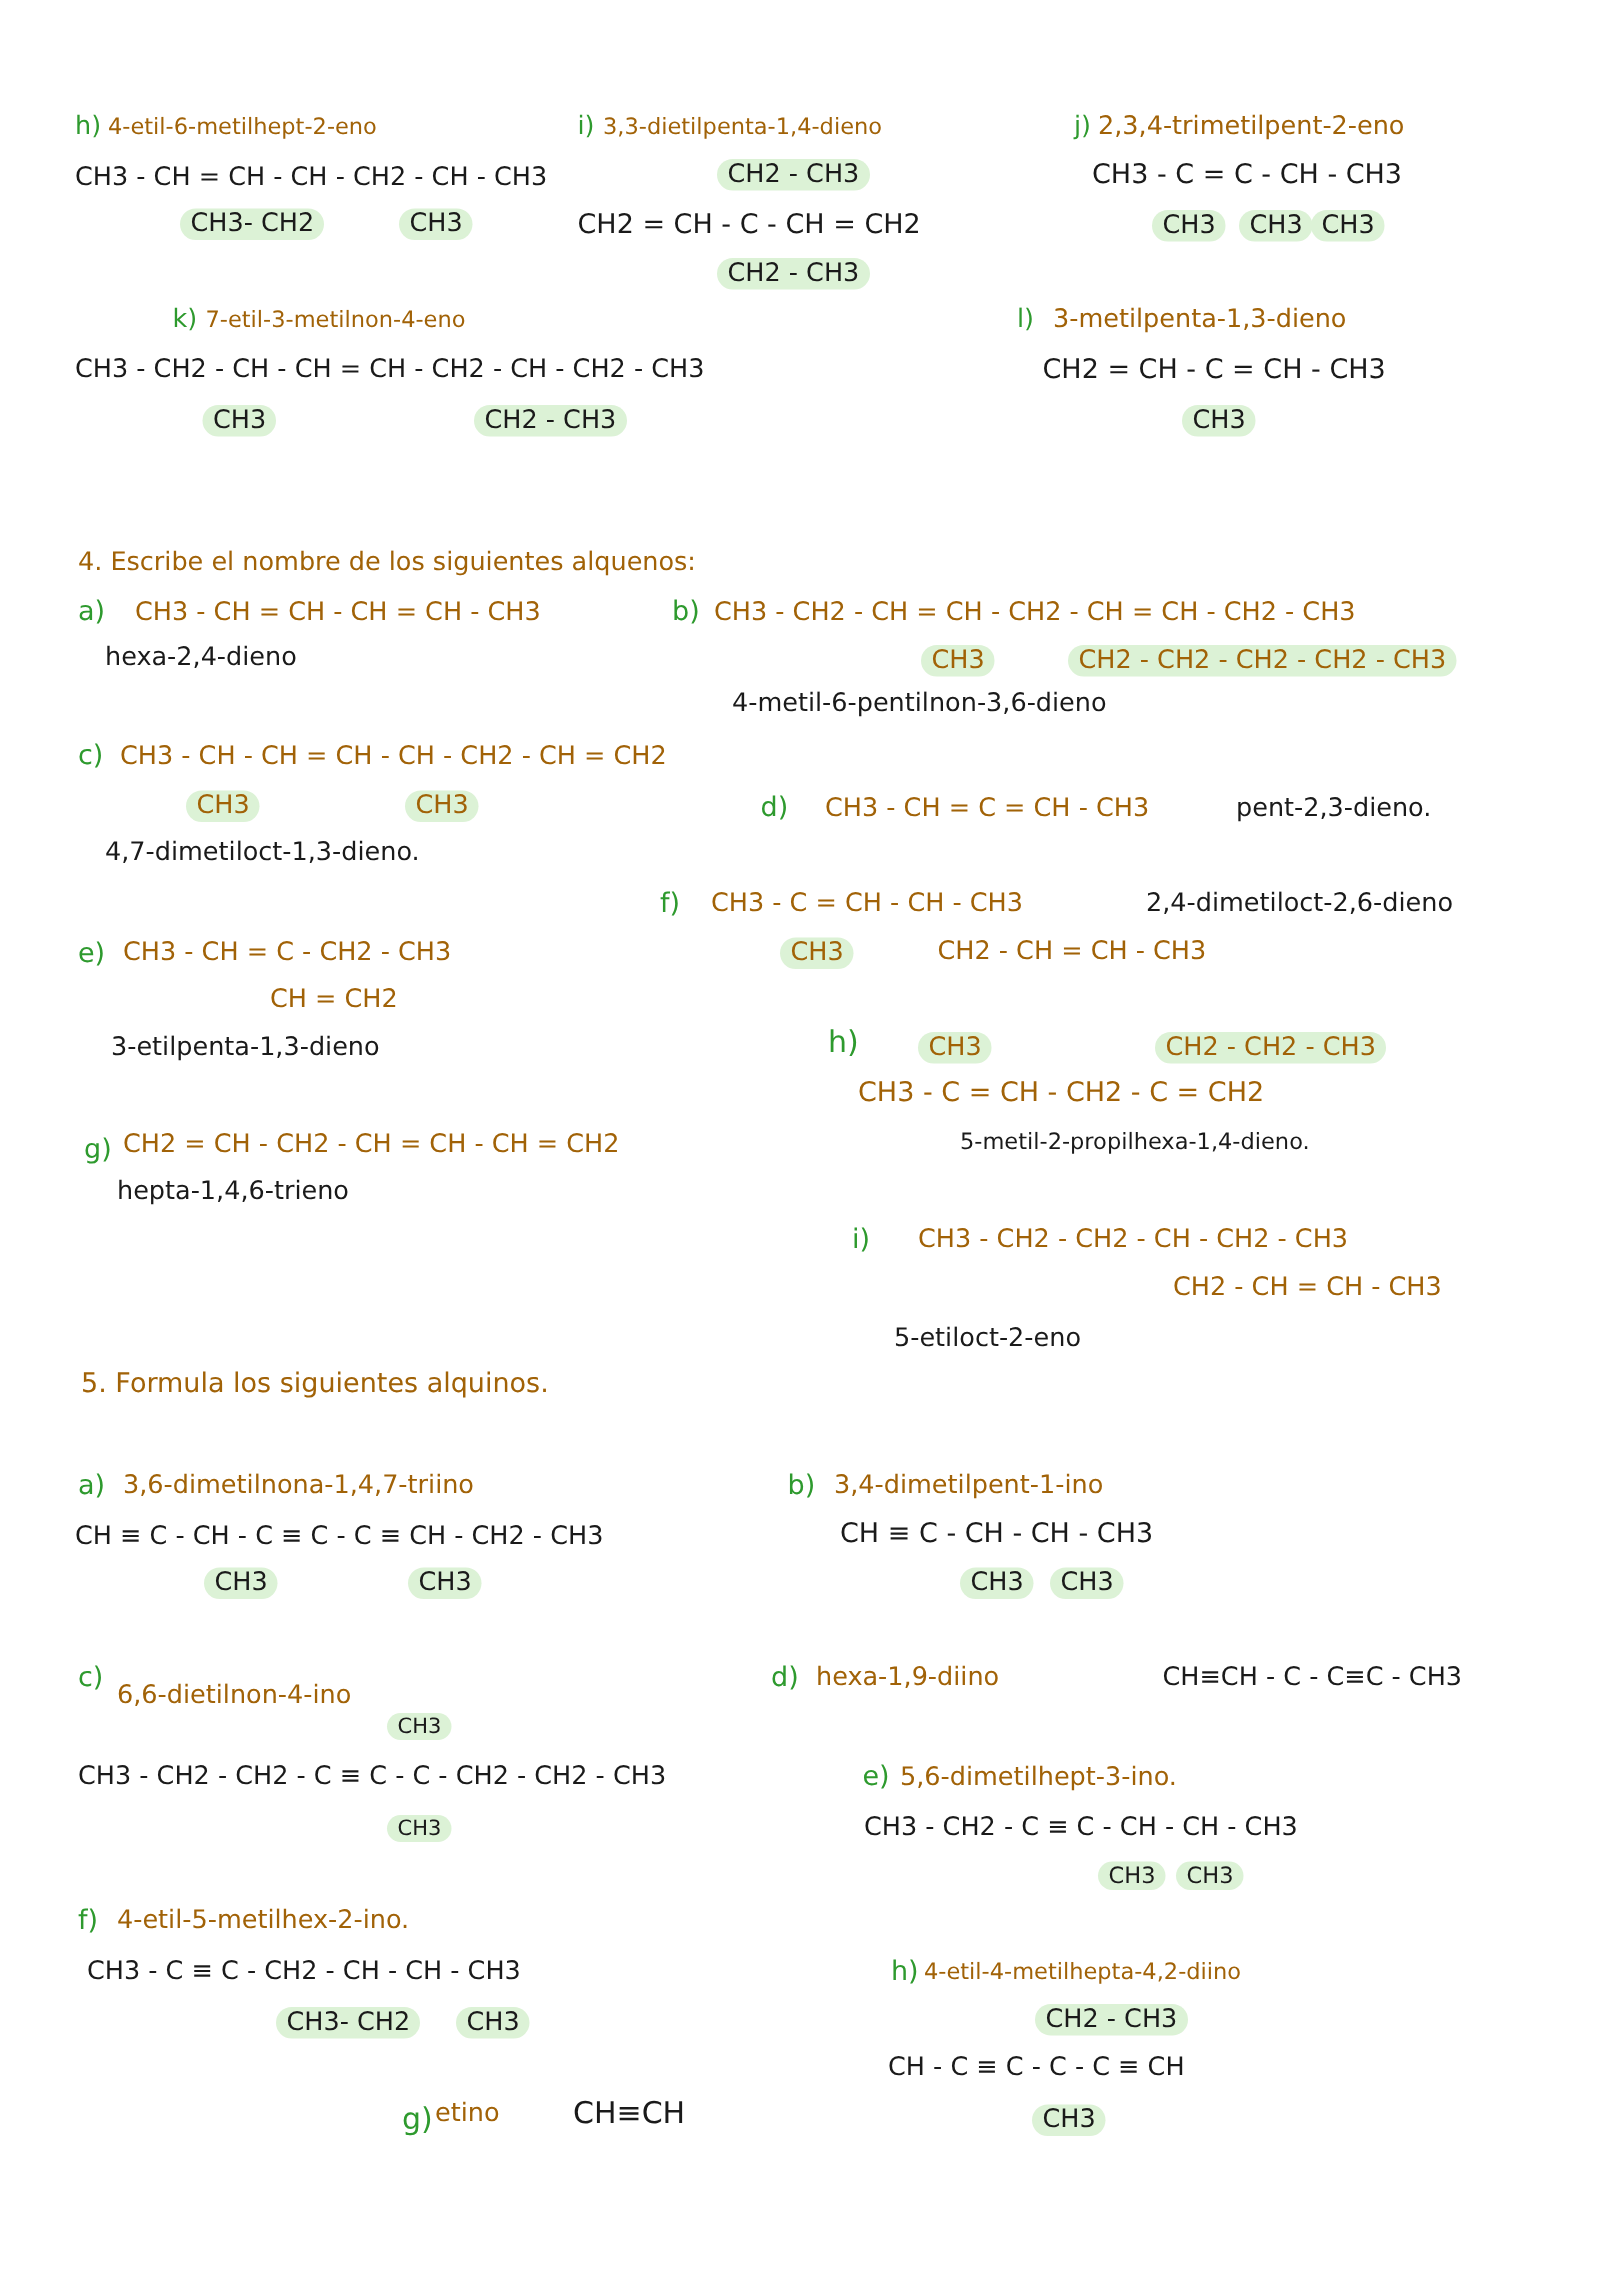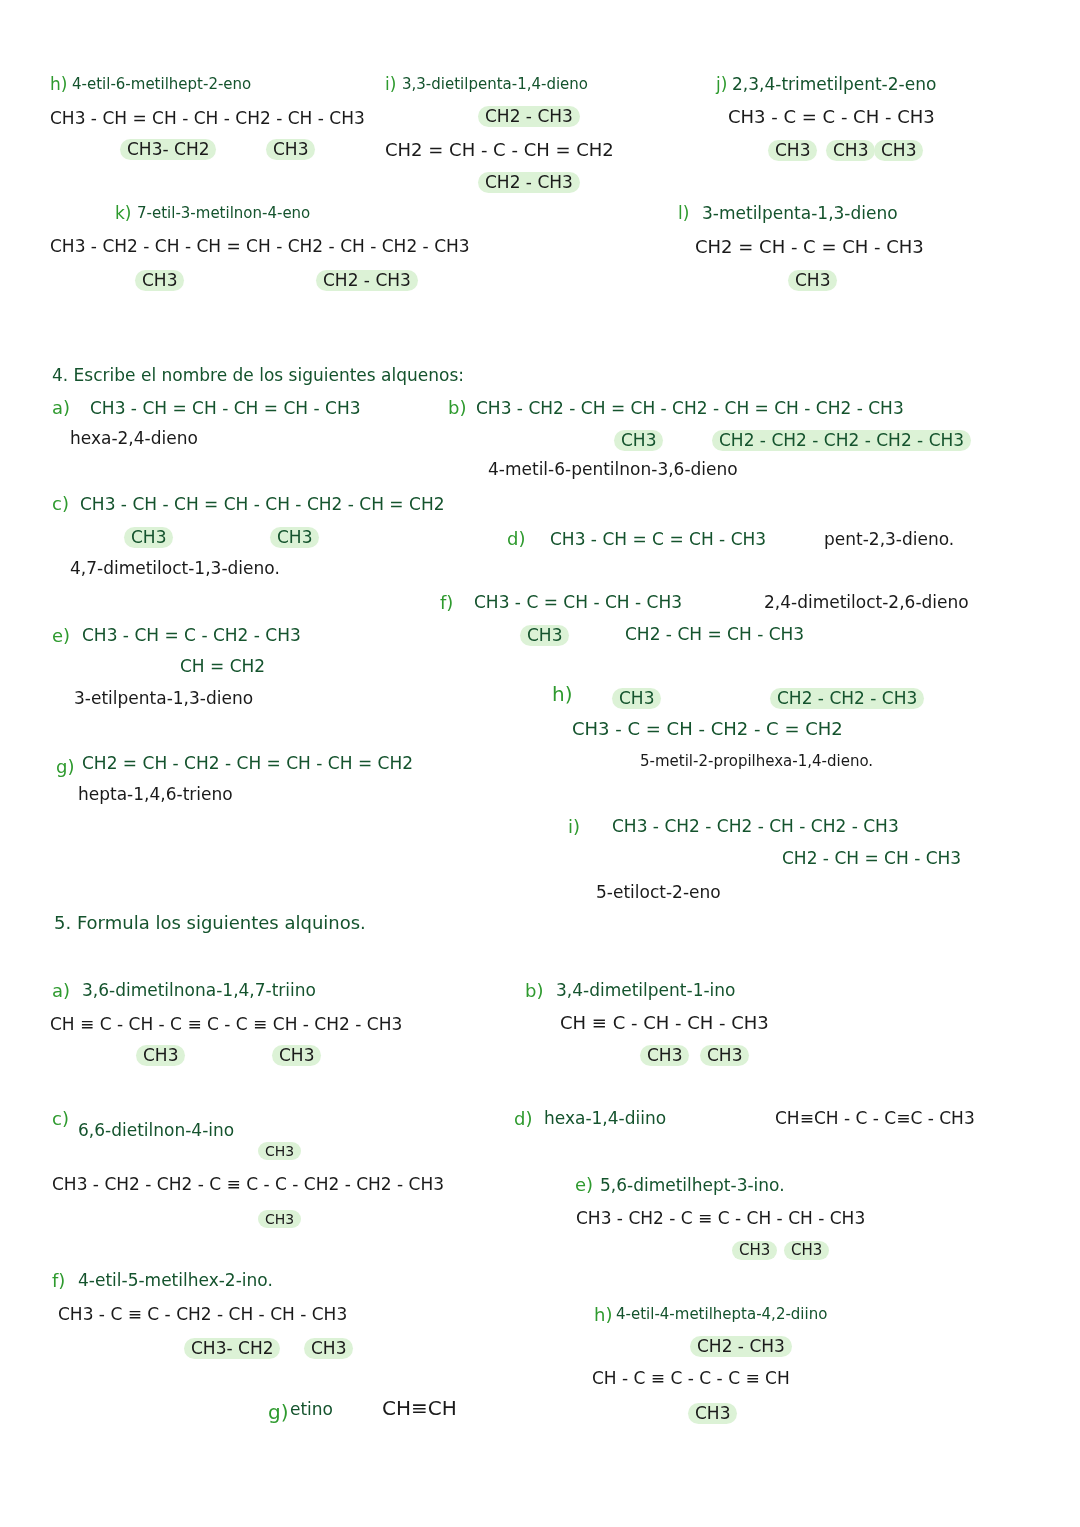--- a/index.html
+++ b/index.html
@@ -1,20 +1,20 @@
 <!DOCTYPE html>
 <html><head>
 <meta charset="utf-8">
 <style>
   html, body { margin:0; padding:0; }
   body { width:1080px; height:1527px; background:#ffffff; position:relative; overflow:hidden;
          font-family:"DejaVu Sans", sans-serif; }
   .t { position:absolute; white-space:pre; line-height:1; }
   .lbl { color:#2e9a2e; }
-  .blue { color:#14532d; }
+  .blue { color:#a16207; }
   .blk { color:#1a1a1a; }
   .f14 { font-size:14px; }
   .f15 { font-size:15px; }
   .f17 { font-size:17px; }
   .f18 { font-size:18px; }
   .f20 { font-size:20px; }
   .hl { background:#dcf2d6; border-radius:11px; padding:2px 7px; }
 </style>
 </head>
 <body>
@@ -146,21 +146,21 @@
 <div>
   <span class="t f18 lbl" style="left:52px;top:1110px">c)</span>
   <span class="t f17 blue" style="left:78px;top:1122px">6,6-dietilnon-4-ino</span>
   <span class="t f14 blk hl" style="left:258px;top:1142px">CH3</span>
   <span class="t f17 blk" style="left:52px;top:1176px">CH3 - CH2 - CH2 - C ≡ C - C - CH2 - CH2 - CH3</span>
   <span class="t f14 blk hl" style="left:258px;top:1210px">CH3</span>
 </div>
 
 <div>
   <span class="t f18 lbl" style="left:514px;top:1110px">d)</span>
-  <span class="t f17 blue" style="left:544px;top:1110px">hexa-1,4-diino</span>
+  <span class="t f17 blue" style="left:544px;top:1110px">hexa-1,9-diino</span>
   <span class="t f17 blk" style="left:775px;top:1110px">CH≡CH - C - C≡C - CH3</span>
 </div>
 
 <div>
   <span class="t f18 lbl" style="left:575px;top:1176px">e)</span>
   <span class="t f17 blue" style="left:600px;top:1177px">5,6-dimetilhept-3-ino.</span>
   <span class="t f17 blk" style="left:576px;top:1210px">CH3 - CH2 - C ≡ C - CH - CH - CH3</span>
   <span class="t f15 blk hl" style="left:732px;top:1241px">CH3</span>
   <span class="t f15 blk hl" style="left:784px;top:1241px">CH3</span>
 </div>

